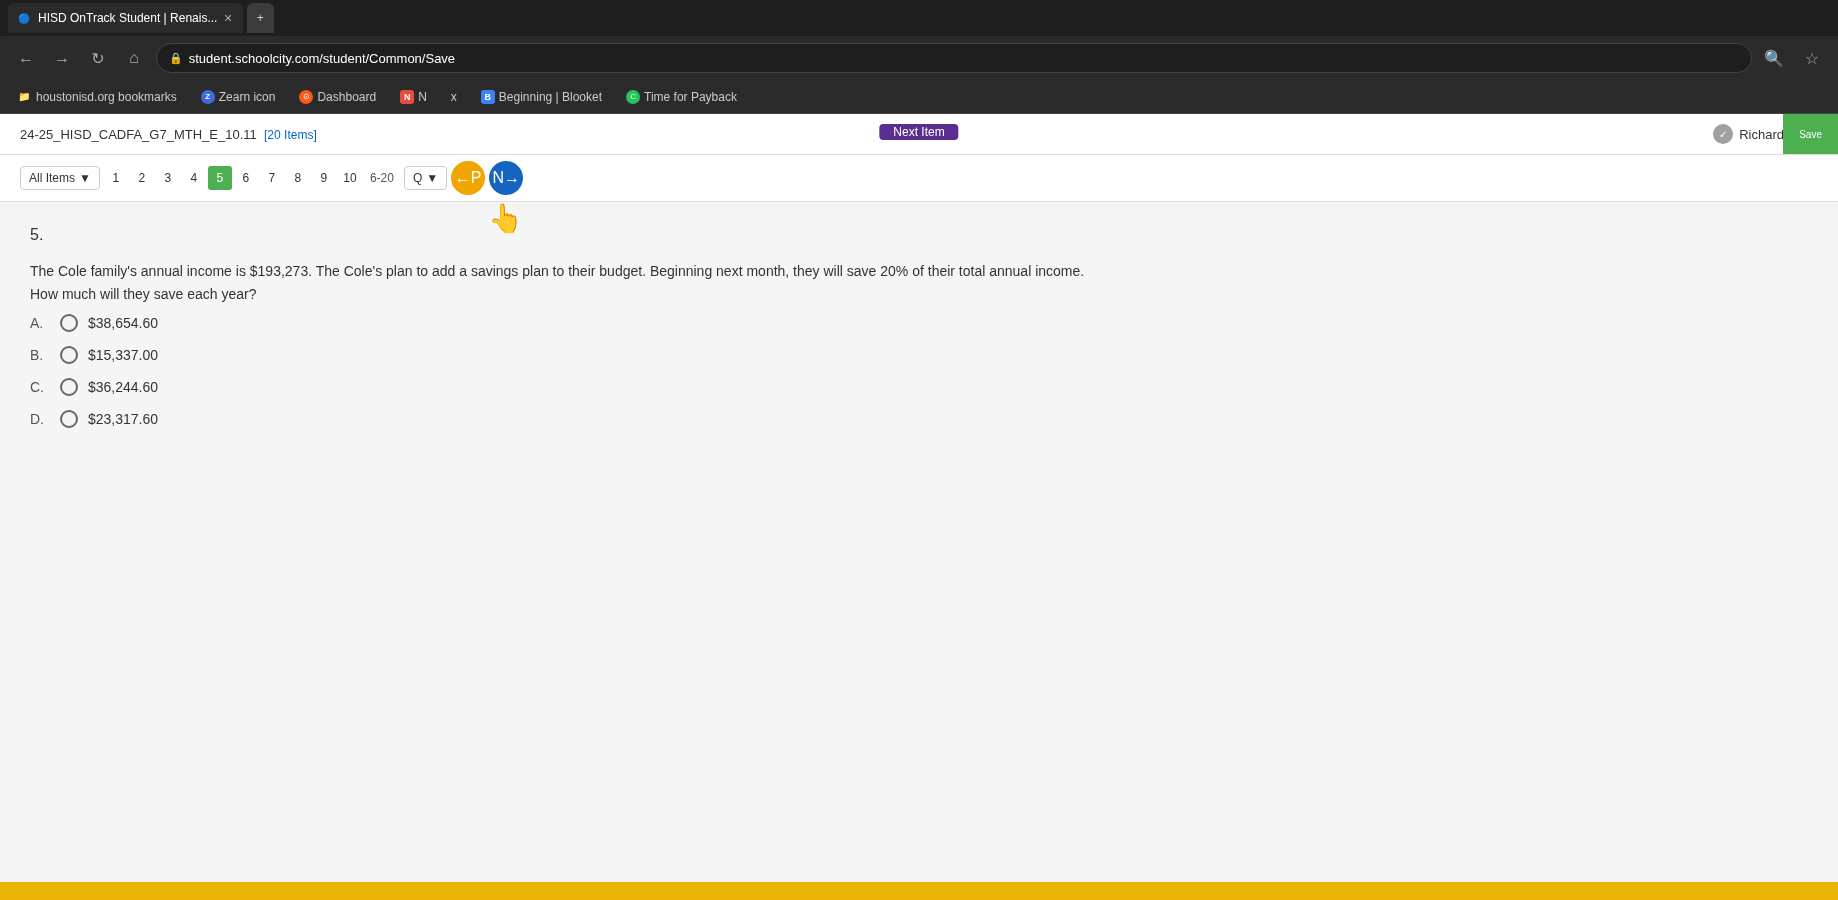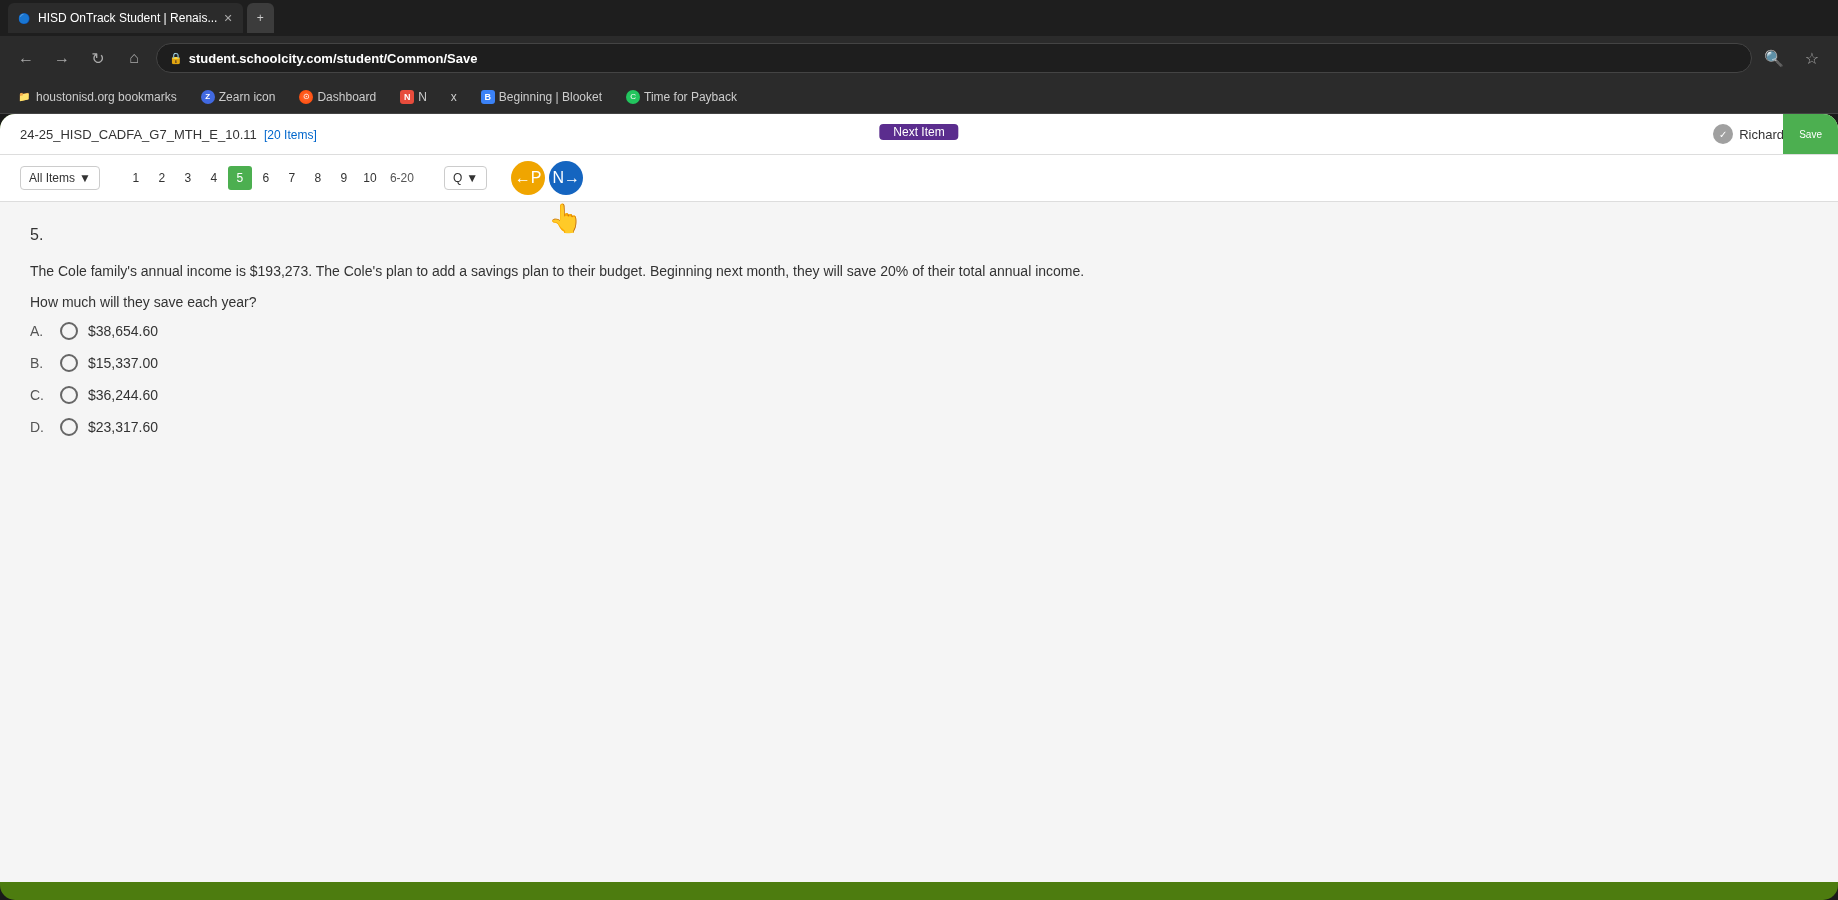--- a/index.html
+++ b/index.html
@@ -77,21 +77,21 @@
       height: 30px;
       display: flex;
       align-items: center;
       padding: 0 12px;
       color: #fff;
       font-size: 13px;
       gap: 6px;
     }
     .address-bar .lock-icon { color: #aaa; font-size: 11px; }
     .address-bar .url { color: #eee; font-size: 13px; }
-    .address-bar .url span { color: #fff; font-weight: bold; margin-top: 8px; }
+    .address-bar .url span { color: #fff; font-weight: normal; margin-top: 8px; }
     .toolbar-icons {
       display: flex;
       align-items: center;
       gap: 10px;
     }
     .toolbar-icon {
       color: #aaa;
       font-size: 16px;
       cursor: pointer;
       width: 28px;
@@ -162,25 +162,24 @@
     .bm-payback {
       background: #22c55e;
       border-radius: 50%;
       width: 14px; height: 14px;
       display: inline-flex; align-items: center; justify-content: center;
       color: white; font-size: 8px;
     }
 
     
     .page-content {
-      background: #4d7c0f;
+      background: #eab308;
       width: 100%;
       height: calc(900px - 36px - 44px - 34px);
       overflow: hidden;
-      border-radius: 15px;
     }
 
     
     .page-toolbar {
       background: #fff;
       border-bottom: 1px solid #ddd;
       padding: 10px 20px;
       display: flex;
       align-items: center;
       gap: 12px;
@@ -241,21 +240,21 @@
       border-radius: 0;
     }
 
     
     .nav-row {
       background: #fff;
       border-bottom: 1px solid #ddd;
       padding: 6px 20px;
       display: flex;
       align-items: center;
-      gap: 24px;
+      gap: 4px;
     }
     .all-items-dropdown {
       background: #fff;
       border: 1px solid #ccc;
       border-radius: 4px;
       padding: 4px 8px;
       font-size: 12px;
       color: #333;
       display: flex;
       align-items: center;
@@ -348,21 +347,21 @@
     .question-number {
       font-size: 16px;
       color: #333;
       margin-bottom: 16px;
       font-weight: normal;
     }
     .question-text {
       font-size: 14px;
       color: #333;
       line-height: 1.6;
-      margin-bottom: 12px;
+      margin-bottom: 4px;
     }
     .question-subtext {
       font-size: 14px;
       color: #333;
       margin-bottom: 12px;
     }
     .answer-options {
       display: flex;
       flex-direction: column;
       gap: 14px;

